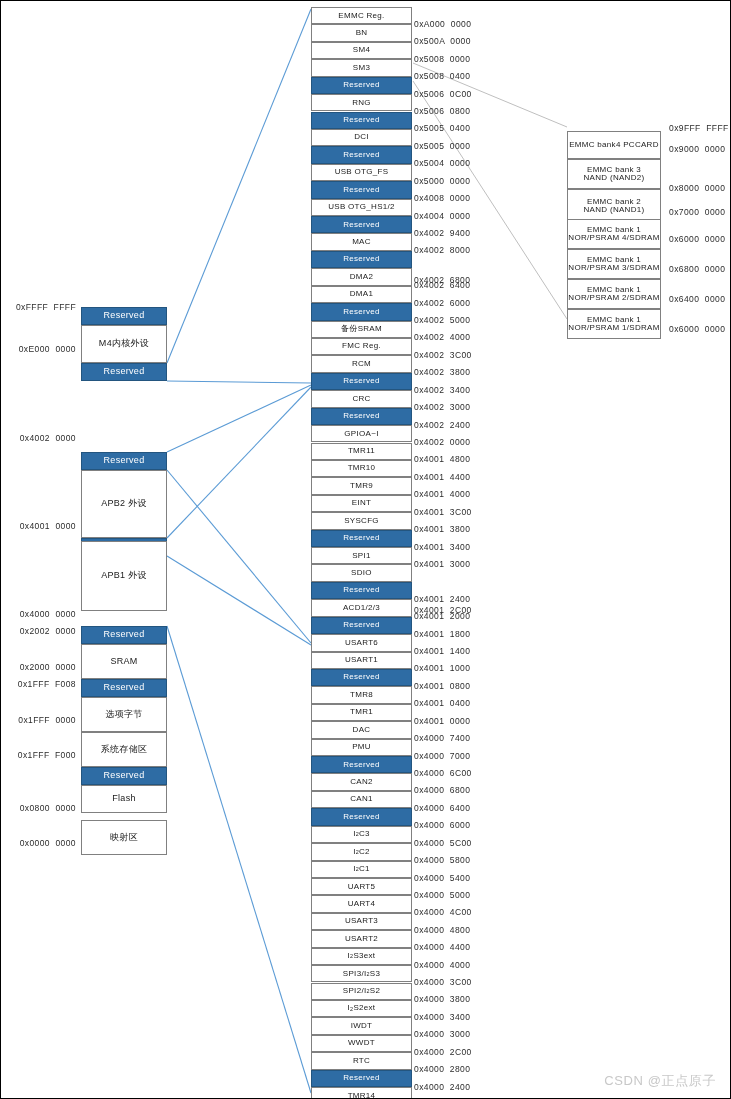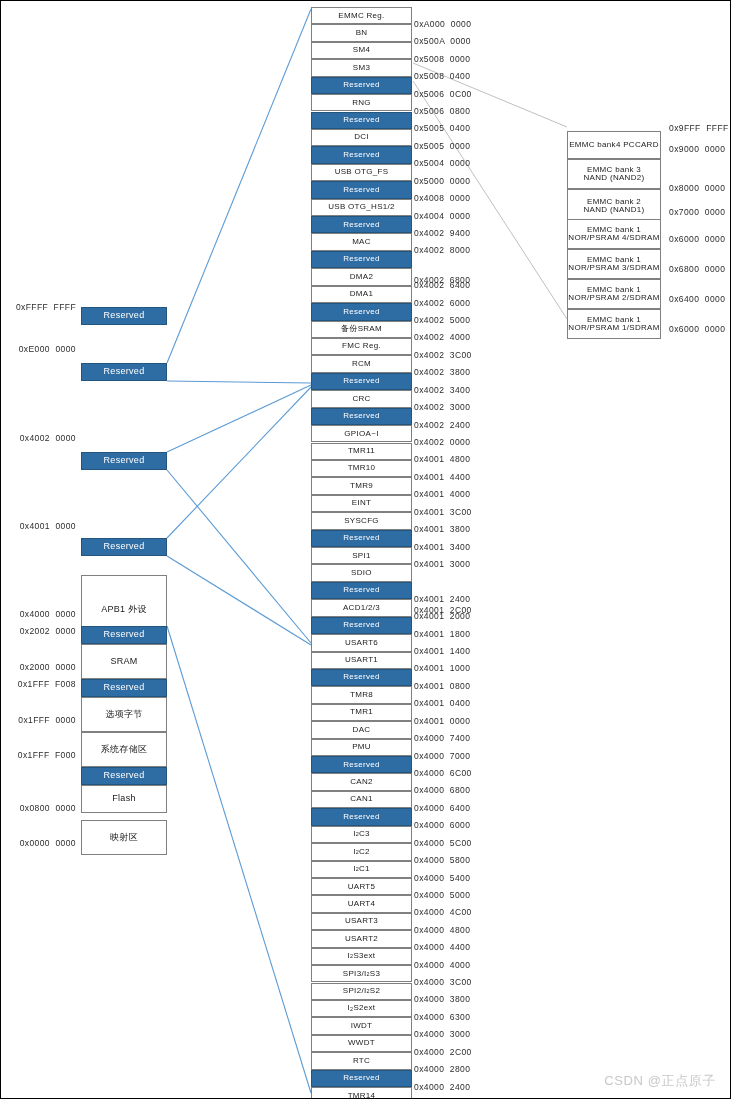--- a/index.html
+++ b/index.html
@@ -133,24 +133,26 @@
     </g>
     <g stroke="#bfbfbf" stroke-width="1" fill="none">
 
       <line x1="412" y1="62" x2="566" y2="126"></line>
       <line x1="412" y1="80" x2="566" y2="318"></line>
     </g>
   </svg>
 
   <div class="col left" style="left:80px; top:0; width:86px; height:1099px;">
   <div class="blk res" style="top: 306px; height: 18px;">Reserved</div>
+      <div class="blk" style="top: 324px; height: 38px;">M4内核外设</div>
       <div class="blk res" style="top: 362px; height: 18px;">Reserved</div>
       <div class="blk res" style="top: 451px; height: 18px;">Reserved</div>
+      <div class="blk" style="top: 469px; height: 68px;">APB2 外设</div>
       <div class="blk res" style="top: 537px; height: 18px;">Reserved</div>
-      <div class="blk" style="top: 574px; height: 70px;">APB1 外设</div>
+      <div class="blk" style="top: 540px; height: 70px;">APB1 外设</div>
       <div class="blk res" style="top: 625px; height: 18px;">Reserved</div>
       <div class="blk" style="top: 643px; height: 35px;">SRAM</div>
       <div class="blk res" style="top: 678px; height: 18px;">Reserved</div>
       <div class="blk" style="top: 696px; height: 35px;">选项字节</div>
       <div class="blk" style="top: 731px; height: 35px;">系统存储区</div>
       <div class="blk res" style="top: 766px; height: 18px;">Reserved</div>
       <div class="blk" style="top: 784px; height: 28px;">Flash</div>
       <div class="blk" style="top: 819px; height: 35px;">映射区</div>
     </div>
   <div class="col" style="left:0px; top:0; width:75px; height:805px;">
@@ -284,21 +286,21 @@
       <div class="mid-addr" style="top: 836.66px;">0x4000  5C00</div>
       <div class="mid-addr" style="top: 854.08px;">0x4000  5800</div>
       <div class="mid-addr" style="top: 871.5px;">0x4000  5400</div>
       <div class="mid-addr" style="top: 888.92px;">0x4000  5000</div>
       <div class="mid-addr" style="top: 906.34px;">0x4000  4C00</div>
       <div class="mid-addr" style="top: 923.76px;">0x4000  4800</div>
       <div class="mid-addr" style="top: 941.18px;">0x4000  4400</div>
       <div class="mid-addr" style="top: 958.6px;">0x4000  4000</div>
       <div class="mid-addr" style="top: 976.02px;">0x4000  3C00</div>
       <div class="mid-addr" style="top: 993.44px;">0x4000  3800</div>
-      <div class="mid-addr" style="top: 1010.86px;">0x4000  6300</div>
+      <div class="mid-addr" style="top: 1010.86px;">0x4000  3400</div>
       <div class="mid-addr" style="top: 1028.28px;">0x4000  3000</div>
       <div class="mid-addr" style="top: 1045.7px;">0x4000  2C00</div>
       <div class="mid-addr" style="top: 1063.12px;">0x4000  2800</div>
       <div class="mid-addr" style="top: 1080.54px;">0x4000  2400</div>
       <div class="mid-addr" style="top: 1097.96px;">0x4000  2000</div>
     </div>
 
   <div class="col right" style="left:566px; top:0; width:94px; height:1099px;">
   <div class="blk two" style="top: 130px; height: 28px;">
         <div>EMMC bank4 PCCARD</div>

